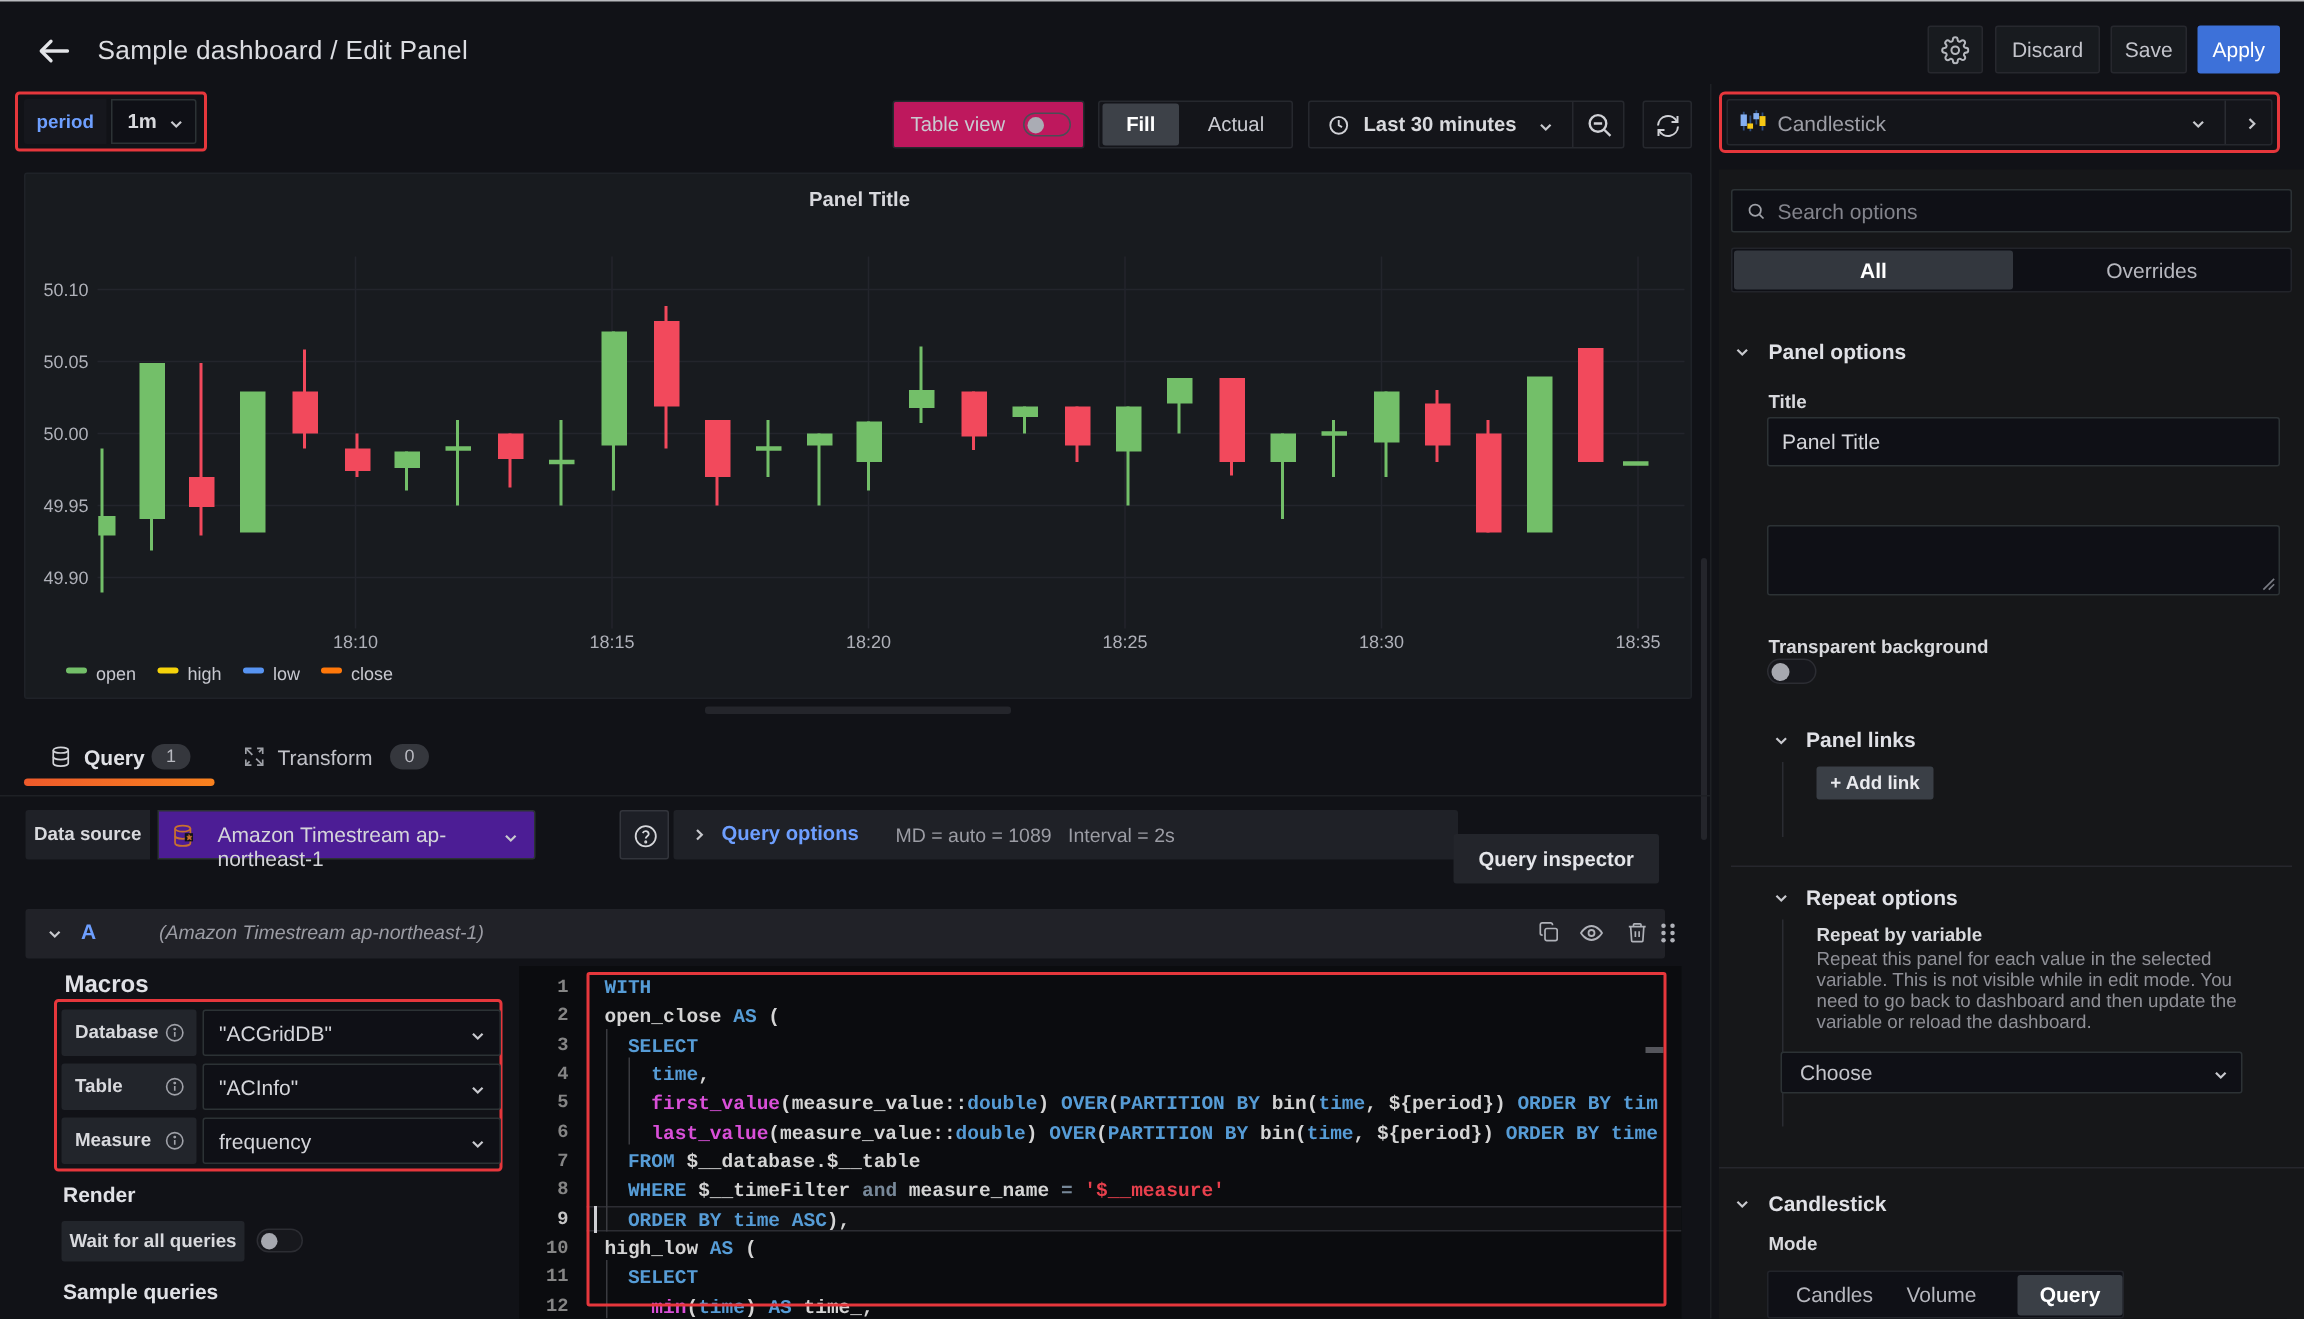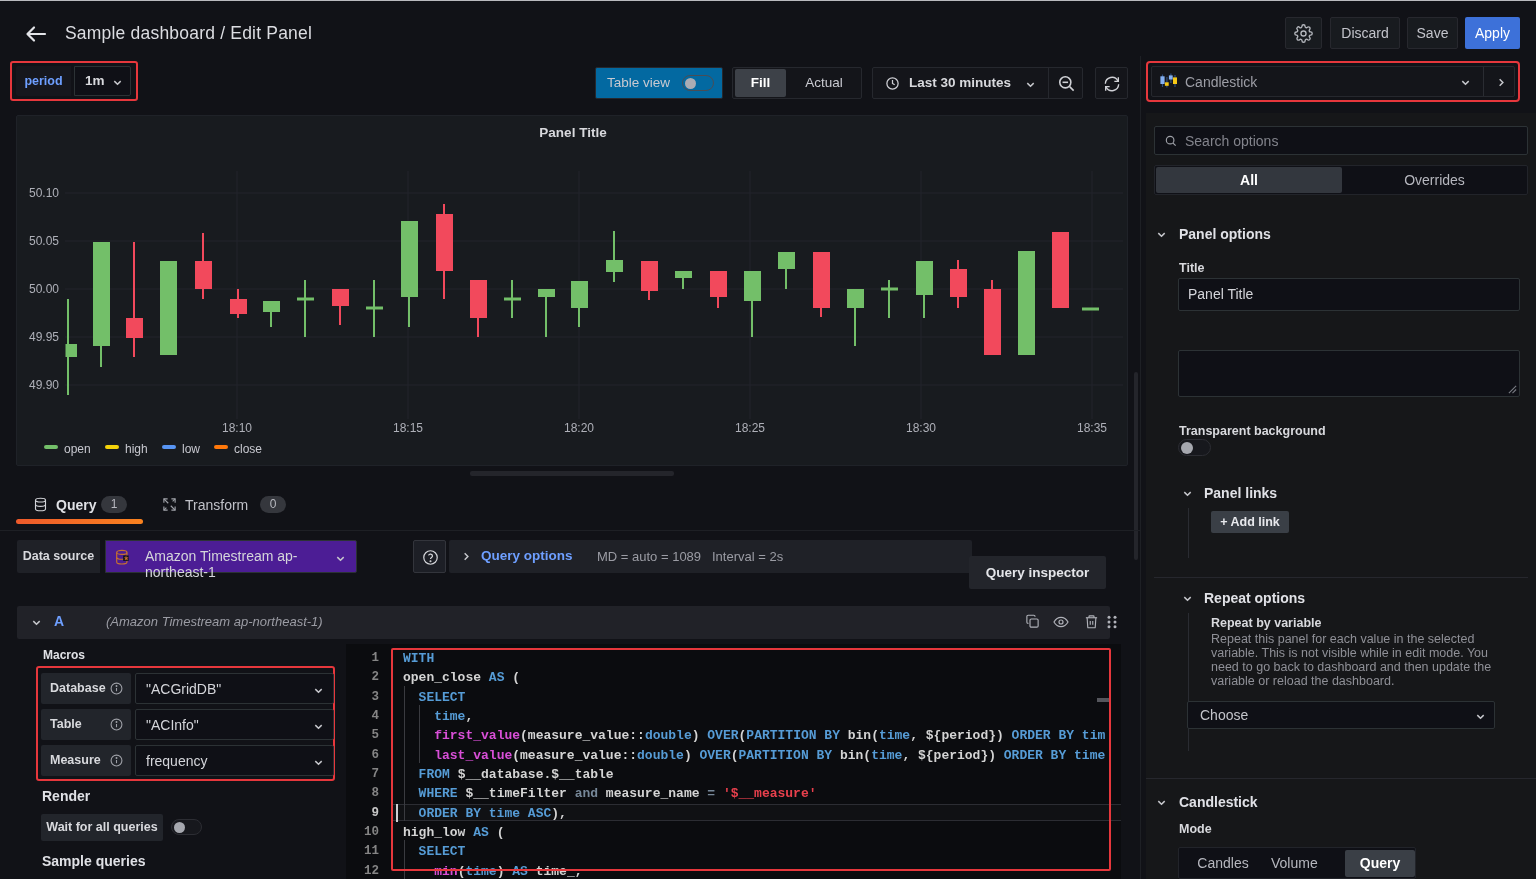--- a/index.html
+++ b/index.html
@@ -30,21 +30,21 @@
 
 <div class="abs" style="left:10px;top:61px;width:128px;height:40px;border:2px solid #e6373c;border-radius:3px;"></div>
 <div class="abs" style="left:16px;top:66px;width:55px;height:30px;background:#16171d;border-radius:2px 0 0 2px;line-height:30px;text-align:center;font-size:12.5px;font-weight:bold;color:#6e9fff;">period</div>
 <div class="abs" style="left:74px;top:66px;width:57px;height:30px;background:#0f1016;border:1px solid #2c3235;border-radius:0 2px 2px 0;">
   <span style="position:absolute;left:10px;top:6px;font-size:13.5px;font-weight:bold;color:#d8d9dd;">1m</span>
   <svg style="position:absolute;right:7px;top:10px;" width="11" height="11" viewBox="0 0 12 12" fill="none" stroke="#c7c8cd" stroke-width="1.6">
         <path d="M2.5 4.5L6 8l3.5-3.5"></path>
       </svg>
 </div>
 
-<div class="abs" style="left:595px;top:67px;width:128px;height:32px;border:1px solid #26282e;background:#0369a1;border-radius:2px;">
+<div class="abs" style="left:595px;top:67px;width:128px;height:32px;border:1px solid #26282e;background:#be185d;border-radius:2px;">
   <span style="position:absolute;left:11px;top:7px;font-size:13.5px;color:#c9cad1;">Table view</span>
   <span style="position:absolute;left:86px;top:7px;width:32px;height:16px;border:1px solid #4a4d55;border-radius:9px;"></span>
   <span style="position:absolute;left:89px;top:10px;width:11px;height:11px;background:#aaacb4;border-radius:50%;"></span>
 </div>
 
 <div class="abs" style="left:732px;top:67px;width:130px;height:32px;border:1px solid #26282e;background:#14151a;border-radius:2px;">
   <span style="position:absolute;left:2px;top:1px;width:51px;height:28px;background:#3d4148;border-radius:2px;text-align:center;line-height:28px;font-size:13.5px;font-weight:bold;color:#fff;">Fill</span>
   <span style="position:absolute;left:60px;top:3px;width:62px;height:24px;text-align:center;line-height:24px;font-size:13.5px;color:#c9cad1;">Actual</span>
 </div>
 
@@ -251,21 +251,21 @@
   <svg style="position:absolute;left:1088px;top:9px;" width="14" height="14" viewBox="0 0 14 14" fill="#b0b2b9">
         <circle cx="4" cy="2.2" r="1.5"></circle>
         <circle cx="10" cy="2.2" r="1.5"></circle>
         <circle cx="4" cy="7" r="1.5"></circle>
         <circle cx="10" cy="7" r="1.5"></circle>
         <circle cx="4" cy="11.8" r="1.5"></circle>
         <circle cx="10" cy="11.8" r="1.5"></circle>
       </svg>
 </div>
 
-<div class="abs" style="left:43px;top:648px;font-size:12px;font-weight:bold;color:#e0e1e6;text-align:right;">Macros</div>
+<div class="abs" style="left:43px;top:648px;font-size:16px;font-weight:bold;color:#e0e1e6;text-align:right;">Macros</div>
 <div class="abs" style="left:36px;top:666px;width:299px;height:115px;border:2px solid #e6373c;border-radius:3px;"></div>
 
 <div class="abs" style="left:41px;top:673px;width:90px;height:31px;background:#22252b;border-radius:2px;">
   <span style="position:absolute;left:9px;top:8px;font-size:12.5px;font-weight:bold;color:#d8d9dd;">Database</span>
   <svg style="position:absolute;right:8px;top:9px;" width="13" height="13" viewBox="0 0 24 24" fill="none" stroke="#9fa1a8" stroke-width="2">
         <circle cx="12" cy="12" r="10"></circle>
         <path d="M12 11v6"></path>
         <circle cx="12" cy="7.5" r="0.8" fill="#9fa1a8"></circle>
       </svg>
 </div>

